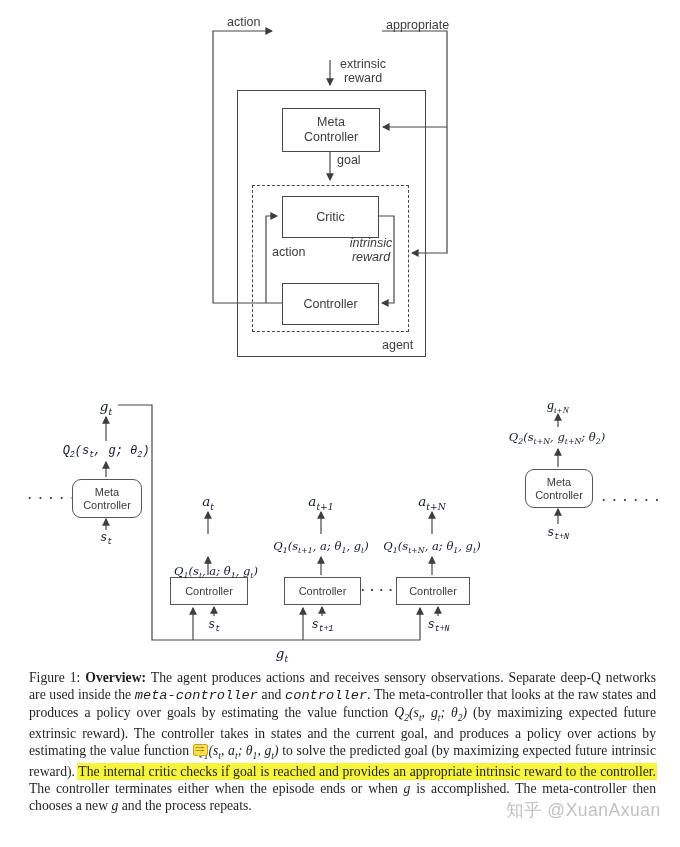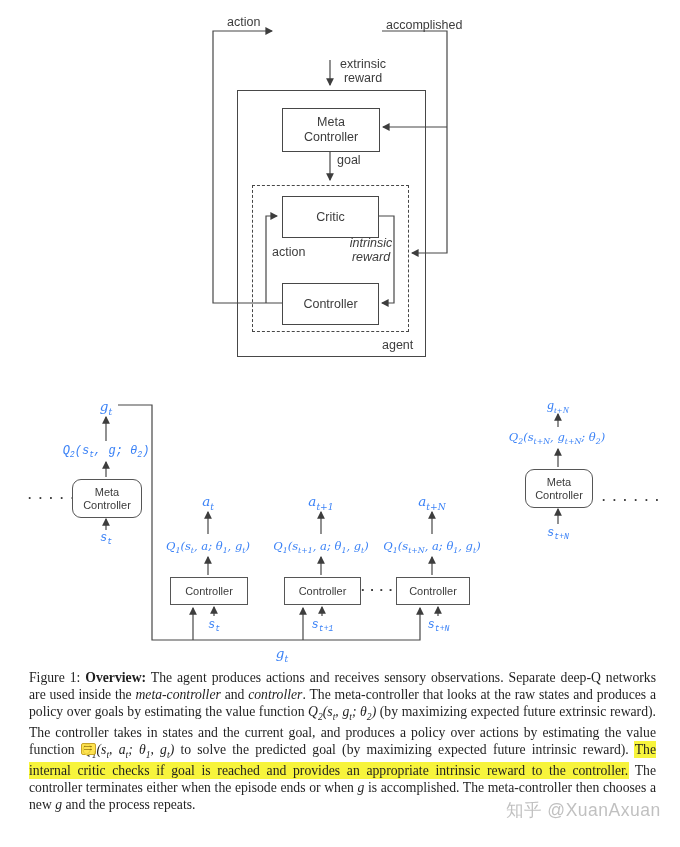--- a/index.html
+++ b/index.html
@@ -13,30 +13,30 @@
   .dashed{position:absolute;border:1.2px dashed #474747;background:transparent;}
   .rbox{position:absolute;border:1.2px solid #565656;border-radius:9px;background:#fff;
         display:flex;flex-direction:column;align-items:center;justify-content:center;
         font-size:11px;line-height:13px;text-align:center;color:#3c3c3c;}
   .sbox{position:absolute;border:1.1px solid #565656;background:#fff;display:flex;
         align-items:center;justify-content:center;font-size:11px;color:#3c3c3c;}
   .lbl{position:absolute;font-size:12.5px;line-height:13.5px;color:#3c3c3c;white-space:nowrap;}
   .lbl.center{text-align:center;white-space:normal;}
   
   .math{position:absolute;font-family:"DejaVu Serif","Liberation Serif",serif;
-        font-style:italic;color:#3b82f6;text-align:center;white-space:nowrap;}
+        font-style:italic;color:#0f172a;text-align:center;white-space:nowrap;}
   .math sub{font-size:68%;font-style:italic;}
   .m13{font-size:13.5px;} .m12{font-size:12px;font-family:Liberation Mono, monospace;} .m11{font-size:11.5px;}
   .dots{position:absolute;font-weight:700;color:#3c3c3c;letter-spacing:2px;font-size:12px;}
   
   .caption{position:absolute;left:29px;top:670px;width:627px;margin:0;
            font-family:"Liberation Serif","DejaVu Serif",serif;font-size:13.7px;
            line-height:16.8px;text-align:justify;color:#1f1f1f;}
   .caption .b{font-weight:bold;}
-  .caption .i{font-style:italic;}
+  .caption .i{font-style:italic;font-family:Liberation Mono, monospace;}
   .caption .m{font-style:italic;}
   .caption .m sub{font-size:70%;}
   .caption .hl{background:var(--hl-color,#f7f43c);box-shadow:0 0 0 1px var(--hl-color,#f7f43c);}
   .note-icon{display:inline-block;width:13px;height:10px;background:#ffe13e;opacity:.9;
              border:1px solid #c19a12;border-radius:2px;position:relative;top:1px;
              margin-right:-14px;z-index:2;vertical-align:baseline;}
   .note-icon::before{content:"";position:absolute;left:2px;top:2px;right:3px;height:1px;
              background:#a8860c;box-shadow:0 3px 0 #a8860c;}
   .note-icon::after{content:"";position:absolute;left:2px;bottom:-5px;
              border:3px solid transparent;border-top-color:#ffe13e;}
@@ -84,21 +84,21 @@
       <path d="M106,477 V462" marker-end="url(#arr)"></path>
       <path d="M106,441 V417" marker-end="url(#arr)"></path>
 
       <path d="M558,524 V509" marker-end="url(#arr)"></path>
       <path d="M558,467 V449" marker-end="url(#arr)"></path>
       <path d="M558,427 V414" marker-end="url(#arr)"></path>
     </g>
   </svg>
 
   <div class="lbl" style="left:227px;top:16px;">action</div>
-  <div class="lbl" style="left:386px;top:19px;">accomplished</div>
+  <div class="lbl" style="left:386px;top:19px;">appropriate</div>
   <div class="lbl center" style="left:332px;top:58px;width:62px;">
     <span>extrinsic</span><br>
     <span>reward</span>
   </div>
 
   <div class="box" style="left:237px;top:90px;width:187px;height:265px;background:transparent;"></div>
   <div class="lbl" style="left:382px;top:339px;">agent</div>
 
   <div class="box" style="left:282px;top:108px;width:96px;height:42px;">
     <span>Meta</span>
@@ -136,21 +136,21 @@
   </div>
   <div class="dots" style="left:361px;top:579px;letter-spacing:1px;font-size:13px;">. . . .</div>
   <div class="sbox" style="left:396px;top:577px;width:72px;height:26px;">
     <span>Controller</span>
   </div>
 
   <div class="math m13" style="left:188px;top:493px;width:40px;">a<sub>t</sub></div>
   <div class="math m13" style="left:301px;top:493px;width:40px;">a<sub>t+1</sub></div>
   <div class="math m13" style="left:412px;top:493px;width:40px;">a<sub>t+N</sub></div>
 
-  <div class="math m11" style="left:158px;top:539px;width:100px;">Q<sub>1</sub>(s<sub>t</sub>, a; θ<sub>1</sub>, g<sub>t</sub>)</div>
+  <div class="math m11" style="left:158px;top:564px;width:100px;text-align:right;">Q<sub>1</sub>(s<sub>t</sub>, a; θ<sub>1</sub>, g<sub>t</sub>)</div>
   <div class="math m11" style="left:266px;top:539px;width:110px;">Q<sub>1</sub>(s<sub>t+1</sub>, a; θ<sub>1</sub>, g<sub>t</sub>)</div>
   <div class="math m11" style="left:378px;top:539px;width:108px;">Q<sub>1</sub>(s<sub>t+N</sub>, a; θ<sub>1</sub>, g<sub>t</sub>)</div>
 
   <div class="math m12" style="left:194px;top:618px;width:40px;">s<sub>t</sub></div>
   <div class="math m12" style="left:300px;top:618px;width:45px;">s<sub>t+1</sub></div>
   <div class="math m12" style="left:416px;top:618px;width:45px;">s<sub>t+N</sub></div>
   <div class="math m13" style="left:262px;top:645px;width:40px;">g<sub>t</sub></div>
 
   <div class="rbox" style="left:525px;top:469px;width:66px;height:37px;">
     <span>Meta</span>

